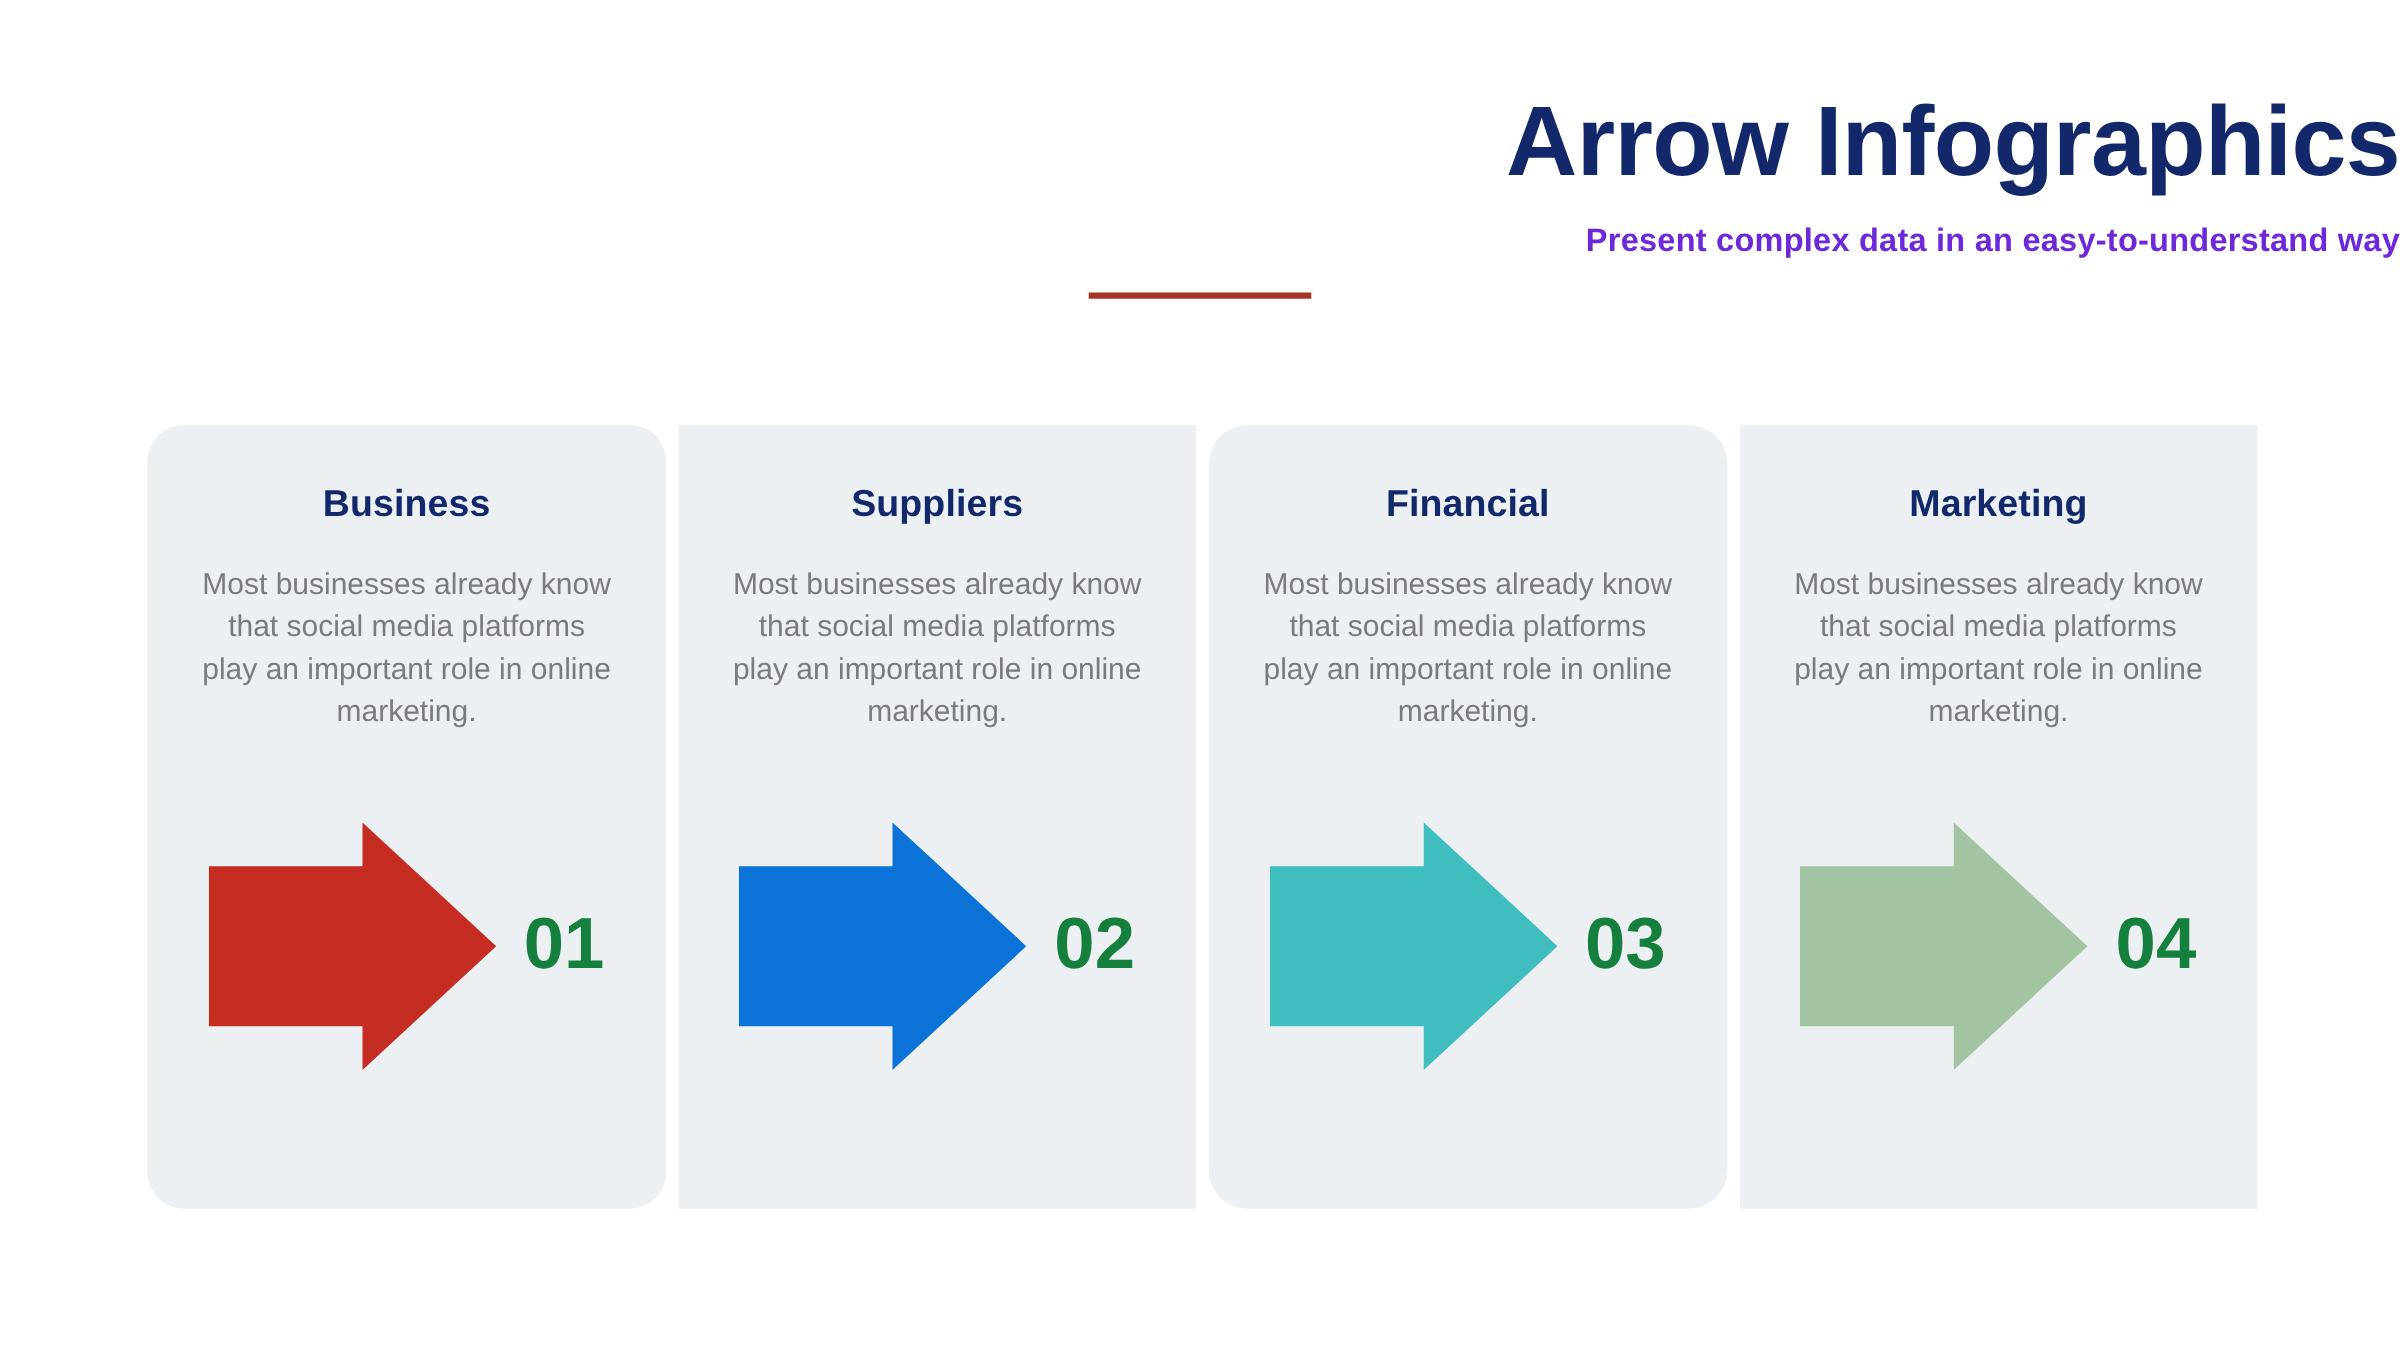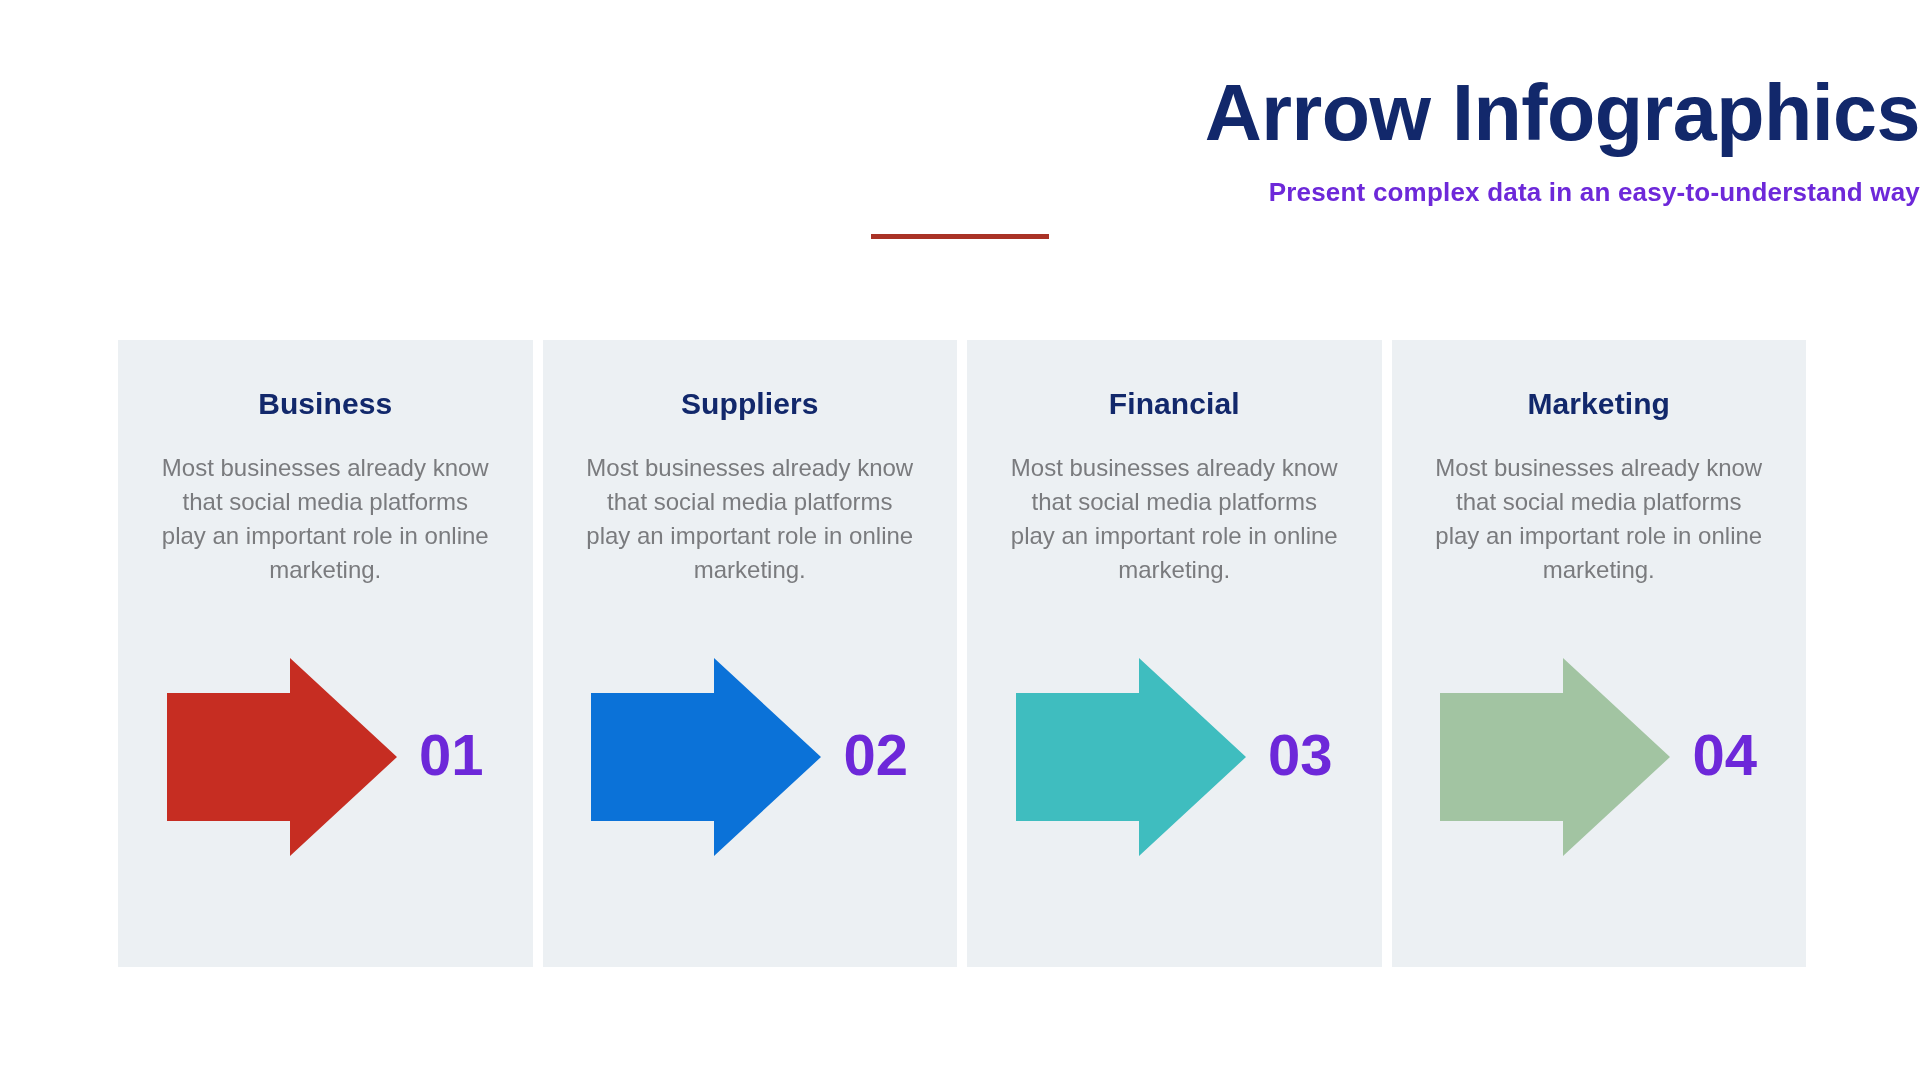--- a/index.html
+++ b/index.html
@@ -95,21 +95,21 @@
   }
   .arrow-svg {
     width:230px;
     height:198px;
     display:block;
     flex:0 0 auto;
   }
   .step-number {
     font-size:58px;
     font-weight:bold;
-    color:#6d28d9;
+    color:#15803d;
     letter-spacing:0px;
     flex:0 0 auto;
     line-height:1;
     padding-bottom:4px;
   }
 </style>
 </head>
 <body>
 
 <div class="slide">
@@ -117,21 +117,21 @@
   <div class="header">
     <div class="title">Arrow Infographics</div>
     <div class="subtitle">Present complex data in an easy-to-understand way</div>
     <div class="divider-wrap">
       <div class="divider" style="background: rgb(169, 50, 38);"></div>
     </div>
   </div>
 
   <div class="cards">
 
-    <div class="card" style="background: rgb(236, 240, 243);">
+    <div class="card" style="background: rgb(236, 240, 243); border-radius: 29px;">
       <div class="card-title">Business</div>
       <div class="card-body">Most businesses already know that social media platforms play an important role in online marketing.</div>
       <div class="arrow-row">
         <svg class="arrow-svg" viewBox="0 0 230 198">
           <polygon points="0,35 123,35 123,0 230,99 123,198 123,163 0,163" fill="#C62D22"></polygon>
         </svg>
         <div class="step-number">01</div>
       </div>
     </div>
 
@@ -139,21 +139,21 @@
       <div class="card-title">Suppliers</div>
       <div class="card-body">Most businesses already know that social media platforms play an important role in online marketing.</div>
       <div class="arrow-row">
         <svg class="arrow-svg" viewBox="0 0 230 198">
           <polygon points="0,35 123,35 123,0 230,99 123,198 123,163 0,163" fill="#0B72D8"></polygon>
         </svg>
         <div class="step-number">02</div>
       </div>
     </div>
 
-    <div class="card" style="background: rgb(236, 240, 243);">
+    <div class="card" style="background: rgb(236, 240, 243); border-radius: 31px;">
       <div class="card-title">Financial</div>
       <div class="card-body">Most businesses already know that social media platforms play an important role in online marketing.</div>
       <div class="arrow-row">
         <svg class="arrow-svg" viewBox="0 0 230 198">
           <polygon points="0,35 123,35 123,0 230,99 123,198 123,163 0,163" fill="#3FBDBF"></polygon>
         </svg>
         <div class="step-number">03</div>
       </div>
     </div>
 

